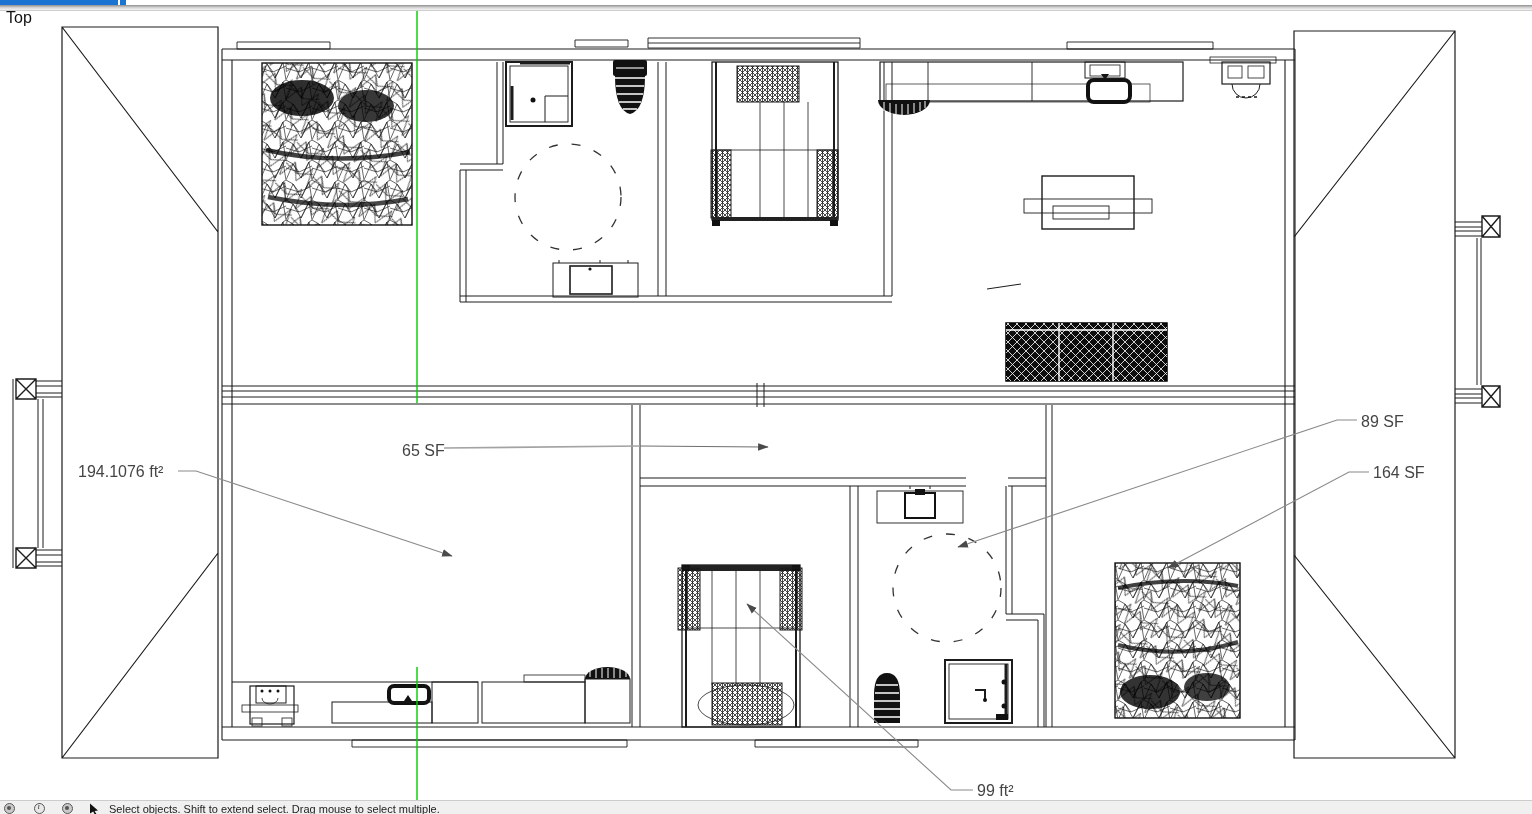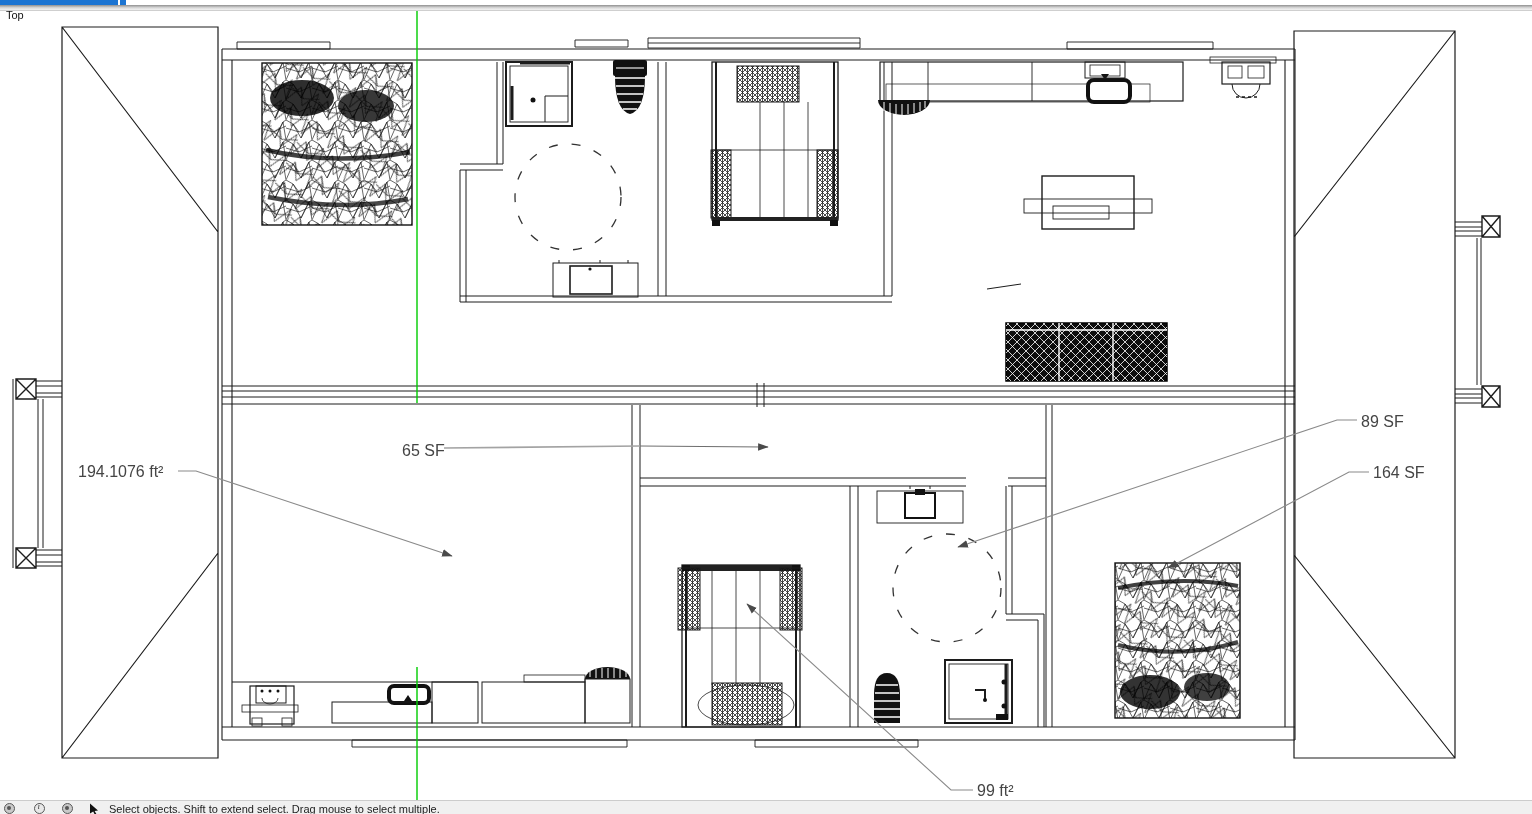--- a/index.html
+++ b/index.html
@@ -5,21 +5,21 @@
   html,body{margin:0;padding:0;}
   body{
     width:1532px;height:814px;overflow:hidden;position:relative;
     background:#ffffff;font-family:"Liberation Sans",sans-serif;
   }
   
   .top-accent{position:absolute;left:0;top:0;width:118px;height:5px;background:#1b74d2;}
   .top-accent-nub{position:absolute;left:120px;top:0;width:6px;height:5px;background:#1b74d2;}
   .top-gradbar{position:absolute;left:0;top:5px;width:1532px;height:6px;
     background:linear-gradient(#8f8f8f,#d9d9d9 55%,#f2f2f2);border-bottom:1px solid #cfcfcf;box-sizing:border-box;}
-  .view-label{position:absolute;left:6px;top:9px;font-size:11px;color:#111;}
+  .view-label{position:absolute;left:6px;top:9px;font-size:16px;color:#111;}
   
   .canvas{position:absolute;left:0;top:0;width:1532px;height:814px;}
   
   .statusbar{position:absolute;left:0;top:800px;width:1532px;height:14px;
     background:#f0f0f0;border-top:1px solid #cccccc;box-sizing:border-box;
     display:flex;align-items:flex-start;overflow:hidden;}
   .sb-icon{width:11px;height:11px;border-radius:50%;border:1.5px solid #5a5a5a;
     background:#c9c9c9;box-sizing:border-box;margin-top:2px;position:relative;flex:0 0 auto;}
   .sb-icon::after{content:"";position:absolute;left:2px;top:2px;width:4px;height:4px;border-radius:50%;background:#555;}
   .sb-icon.info{background:#e8e8e8;}

